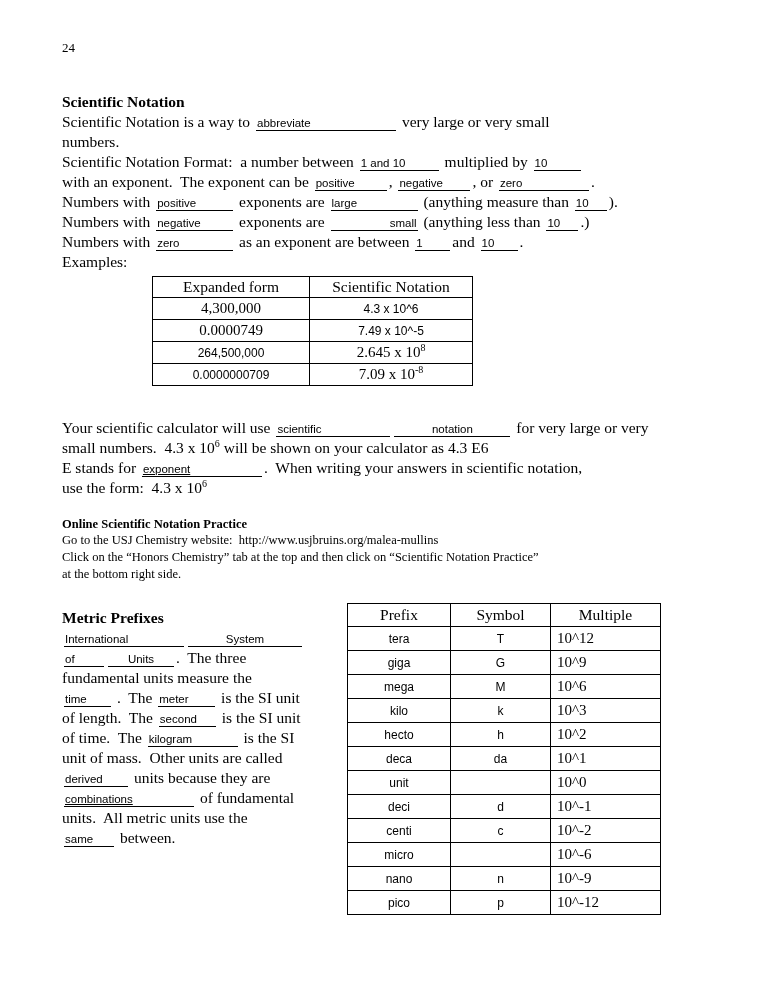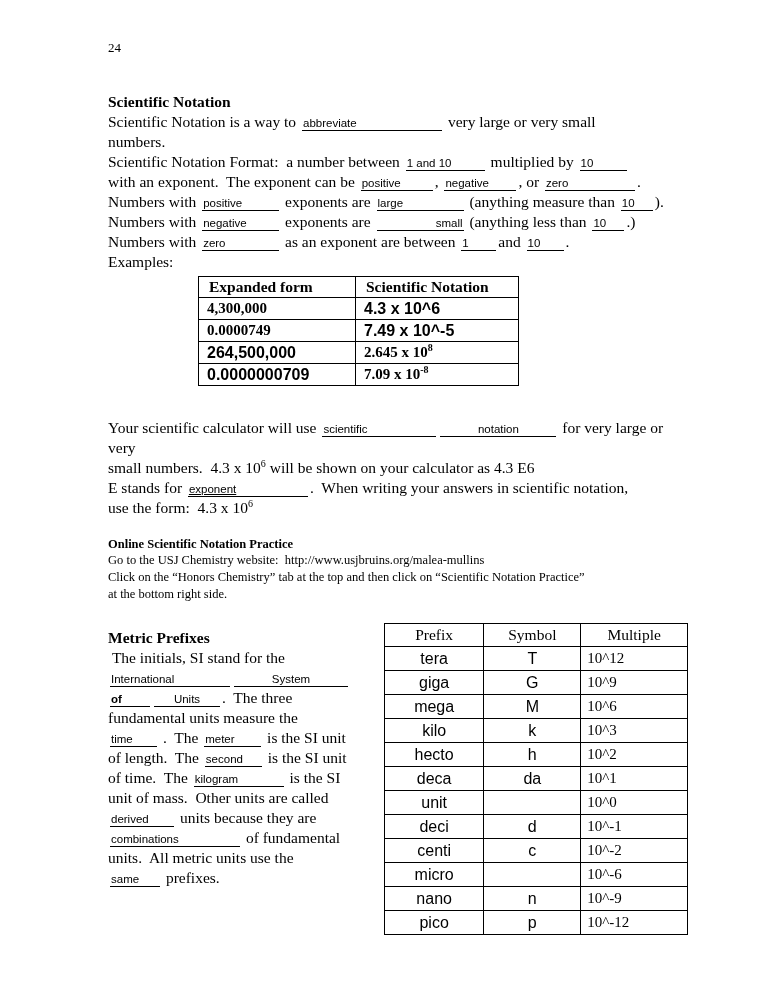--- a/index.html
+++ b/index.html
@@ -1,30 +1,30 @@
 <!DOCTYPE html>
 <html><head>
 <meta charset="utf-8">
 <style>
   html,body{margin:0;padding:0;}
   body{width:768px;min-height:994px;background:#ffffff;color:#000;
        font-family:"Liberation Serif","DejaVu Serif",serif;}
-  .page{padding:40px 80px 40px 108px;}
+  .page{padding:40px 80px 40px 62px;}
   .pagenum{font-size:13px;line-height:16px;margin-bottom:36px;}
   .h{font-size:15.5px;line-height:20px;font-weight:bold;}
   .line{font-size:15.5px;line-height:20px;white-space:pre-wrap;}
   .blank{display:inline-block;font-family:"Liberation Sans","DejaVu Sans",sans-serif;
          font-size:11.5px;line-height:14px;border-bottom:1px solid #000;
          padding:0 1px;margin:0 2px;vertical-align:baseline;}
   .blank.center{text-align:center;}
-  .ans{font-family:"Liberation Sans","DejaVu Sans",sans-serif;font-size:16px;}
+  .ans{font-family:"Liberation Sans","DejaVu Sans",sans-serif;font-size:12px;}
   sup{font-size:10px;line-height:0;}
   table{border-collapse:collapse;}
   .ex{margin:4px 0 0 90px;}
-  .ex th,.ex td{border:1px solid #000;text-align:left;font-weight:bold;margin-top:20px;}
+  .ex th,.ex td{border:1px solid #000;text-align:center;font-weight:normal;margin-top:20px;}
   .ex th{font-size:15.5px;padding:1px 10px;}
   .ex td{font-size:15px;height:21px;padding:0 8px;}
   .calc{margin-top:32px;}
   .op-h{font-size:12.5px;line-height:16px;font-weight:bold;margin-top:18px;}
   .small .line{font-size:12.5px;line-height:17px;}
   .metric{display:flex;margin-top:20px;align-items:flex-start;}
   .m-left{width:285px;padding-top:5px;}
   .px th,.px td{border:1px solid #000;font-weight:normal;}
   .px th{font-size:15.5px;height:22px;padding:0;text-align:center;}
   .px td{font-size:15px;height:21px;}
@@ -92,32 +92,31 @@
   <div class="small">
       <div class="line"><span>Go to the USJ Chemistry website:  http://www.usjbruins.org/malea-mullins</span></div>
       <div class="line"><span>Click on the “Honors Chemistry” tab at the top and then click on “Scientific Notation Practice”</span></div>
       <div class="line"><span>at the bottom right side.</span></div>
     </div>
 
   <div class="metric">
     <div class="m-left">
       <div class="h">Metric Prefixes</div>
       <div>
-          <div class="line"><span> The initials, SI stand for the</span></div>
           <div class="line"><span class="blank" style="min-width: 118px;">International</span><span class="blank center" style="min-width: 112px;">System</span></div>
-          <div class="line"><span class="blank" style="min-width: 38px; font-weight: bold;">of</span><span class="blank center" style="min-width: 64px;">Units</span><span>.  The three</span></div>
+          <div class="line"><span class="blank" style="min-width: 38px;">of</span><span class="blank center" style="min-width: 64px;">Units</span><span>.  The three</span></div>
           <div class="line"><span>fundamental units measure the</span></div>
           <div class="line"><span class="blank" style="min-width: 45px;">time</span><span> .  The </span><span class="blank" style="min-width: 55px;">meter</span><span> is the SI unit</span></div>
           <div class="line"><span>of length.  The </span><span class="blank" style="min-width: 55px;">second</span><span> is the SI unit</span></div>
           <div class="line"><span>of time.  The </span><span class="blank" style="min-width: 88px;">kilogram</span><span> is the SI</span></div>
           <div class="line"><span>unit of mass.  Other units are called</span></div>
           <div class="line"><span class="blank" style="min-width: 62px;">derived</span><span> units because they are</span></div>
-          <div class="line"><span class="blank" style="min-width: 128px;">combinations</span><span> of fundamental</span></div>
+          <div class="line"><span class="blank" style="min-width: 128px; text-decoration: underline;">combinations</span><span> of fundamental</span></div>
           <div class="line"><span>units.  All metric units use the</span></div>
-          <div class="line"><span class="blank" style="min-width: 48px;">same</span><span> prefixes.</span></div>
+          <div class="line"><span class="blank" style="min-width: 48px;">same</span><span> between.</span></div>
         </div>
     </div>
     <table class="px">
       <colgroup>
           <col style="width:103px">
           <col style="width:100px">
           <col style="width:110px">
         </colgroup>
       <thead>
         <tr>

